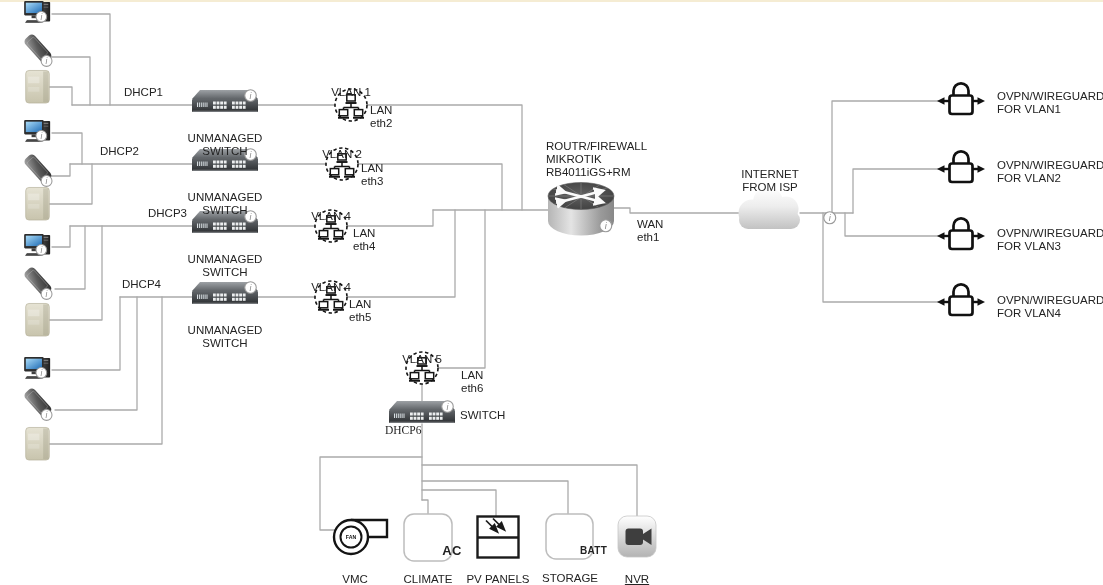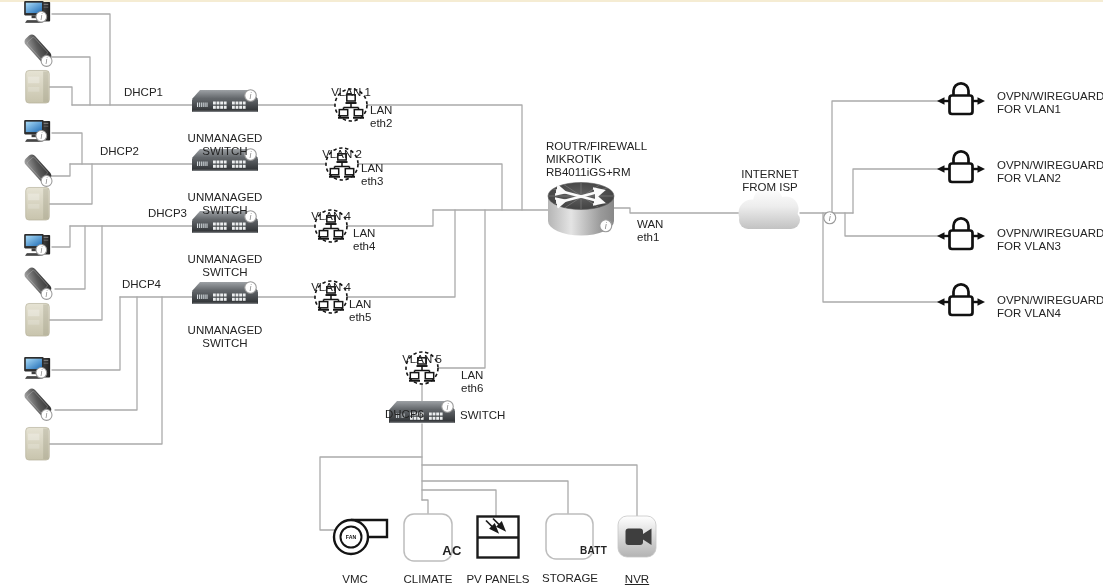--- a/index.html
+++ b/index.html
@@ -359,21 +359,21 @@
   <div class="lbl" style="left:997px;top:227px;">
     <span class="line">OVPN/WIREGUARD</span>
     <span class="line">FOR VLAN3</span>
   </div>
   <div class="lbl" style="left:997px;top:294px;">
     <span class="line">OVPN/WIREGUARD</span>
     <span class="line">FOR VLAN4</span>
   </div>
 
   <div class="lbl" style="left:460px;top:409px;">SWITCH</div>
-  <div class="lbl" style="left:385px;top:408px;">DHCP6</div>
+  <div class="lbl" style="left:385px;top:424px;font-family:Liberation Serif, serif;">DHCP6</div>
 
   <div class="lbl boxtxt c" style="left:404px;top:528px;width:48px;">AC</div>
   <div class="lbl boxtxt c" style="left:546px;top:528px;width:47px;font-size:10px;">BATT</div>
 
   <div class="lbl c" style="left:320px;top:557px;width:70px;">VMC</div>
   <div class="lbl c" style="left:388px;top:557px;width:80px;">CLIMATE</div>
   <div class="lbl c" style="left:453px;top:557px;width:90px;">PV PANELS</div>
   <div class="lbl c" style="left:525px;top:556px;width:90px;">
     <span class="line">STORAGE</span>
     <span class="line">BATTERY</span>

